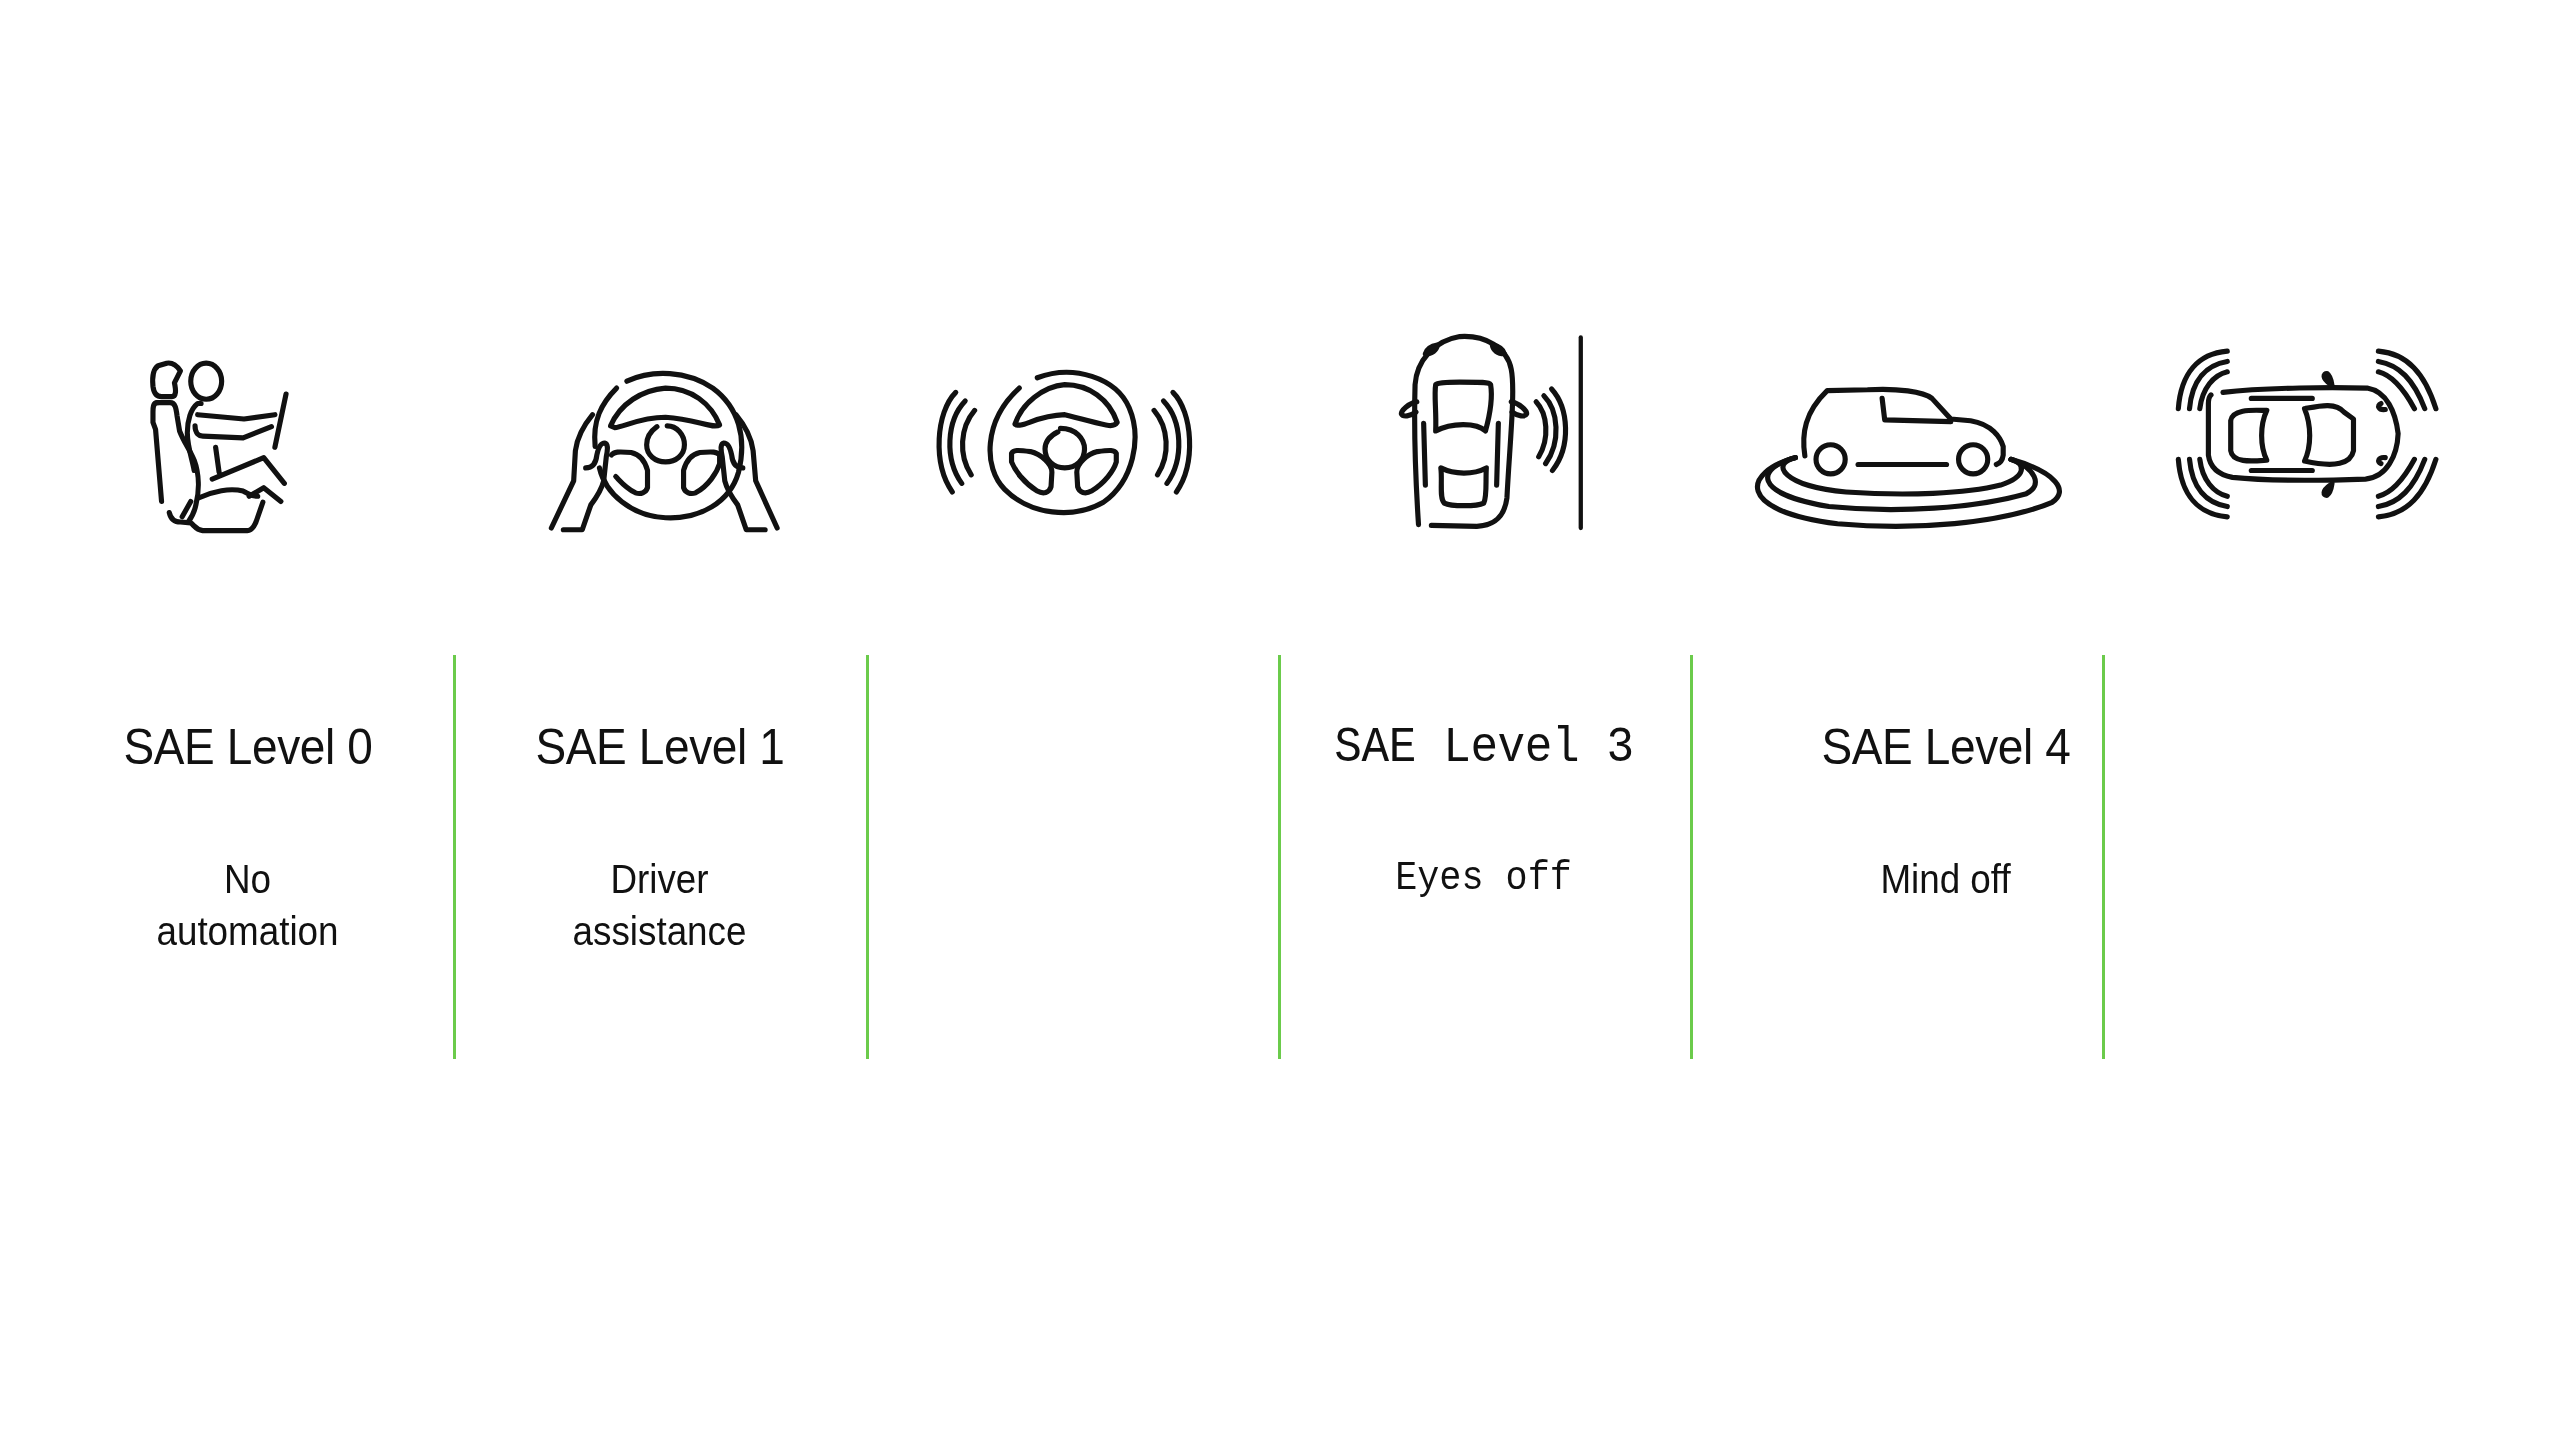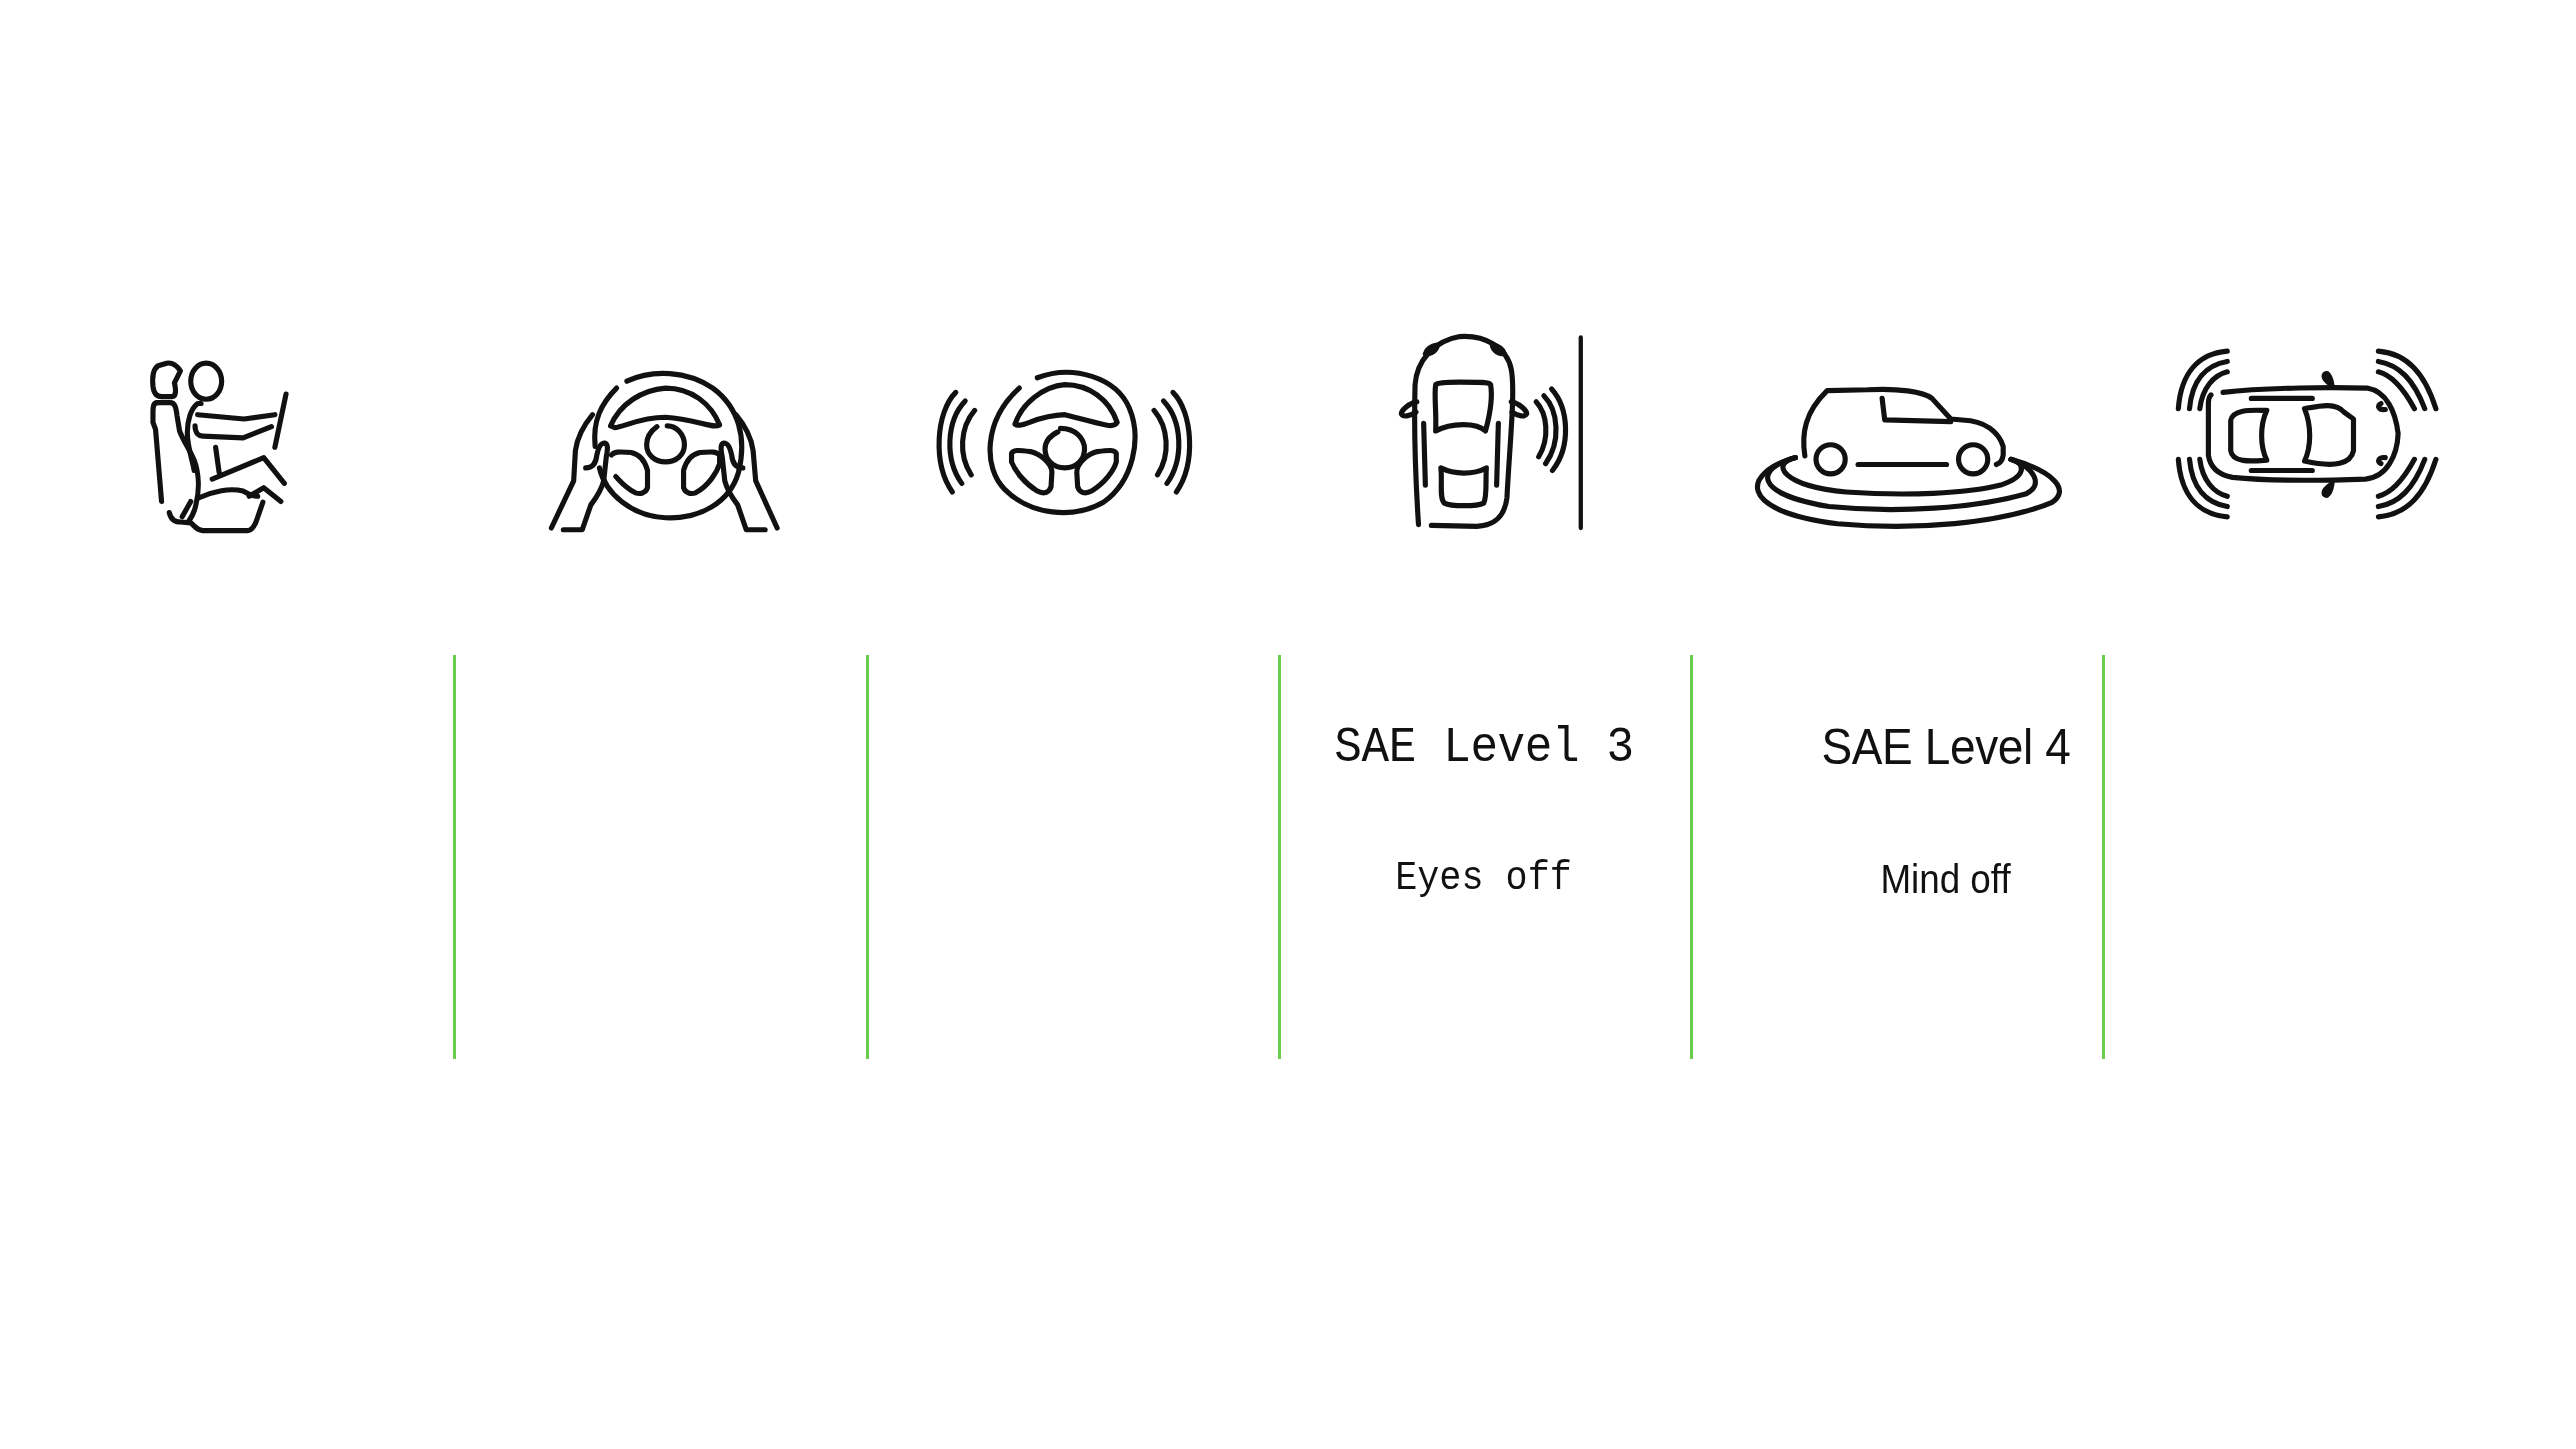--- a/index.html
+++ b/index.html
@@ -200,21 +200,35 @@
 
       <path d="M2770 602 C2804 599 2824 576 2837 535"></path>
       <path d="M2770 590 C2794 586 2811 569 2824 535"></path>
       <path d="M2770 578 C2786 574 2799 559 2812 535"></path>
     </g>
   </svg>
 </div>
 
 <div class="columns">
 
-
+  <div class="col" style="left:0px;">
+    <div class="col-title">SAE Level 0</div>
+    <div class="col-desc">
+      <span>No</span>
+      <span>automation</span>
+    </div>
+  </div>
+
+  <div class="col" style="left:412px;">
+    <div class="col-title">SAE Level 1</div>
+    <div class="col-desc">
+      <span>Driver</span>
+      <span>assistance</span>
+    </div>
+  </div>
 
 
   <div class="col" style="left:1236px;font-family:Liberation Mono, monospace;">
     <div class="col-title">SAE Level 3</div>
     <div class="col-desc">
       <span>Eyes off</span>
     </div>
   </div>
 
   <div class="col" style="left:1698px;">

